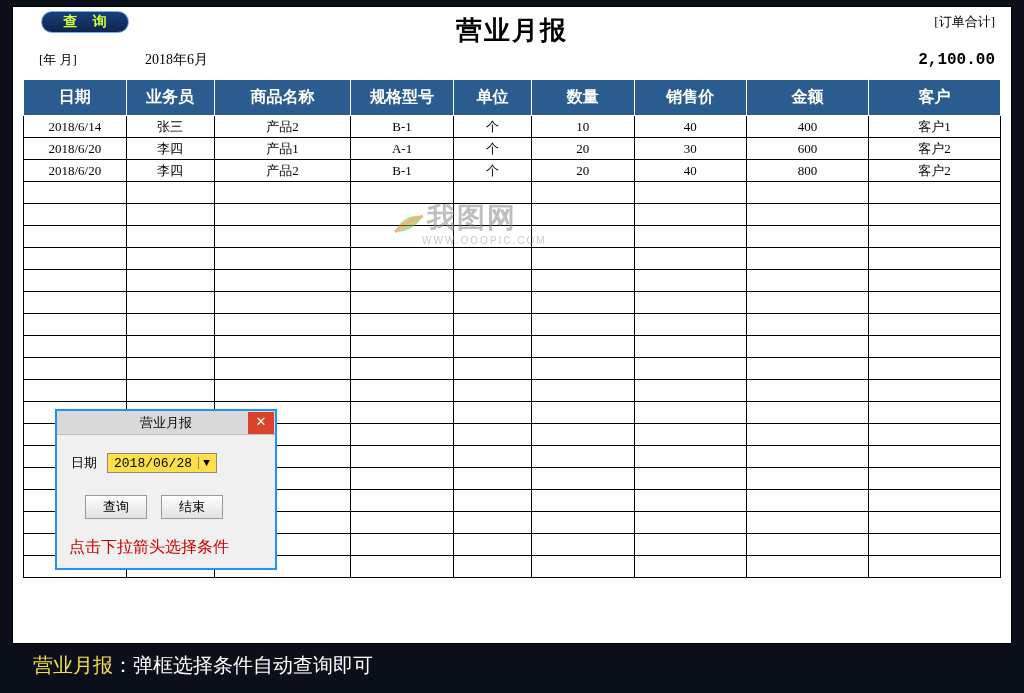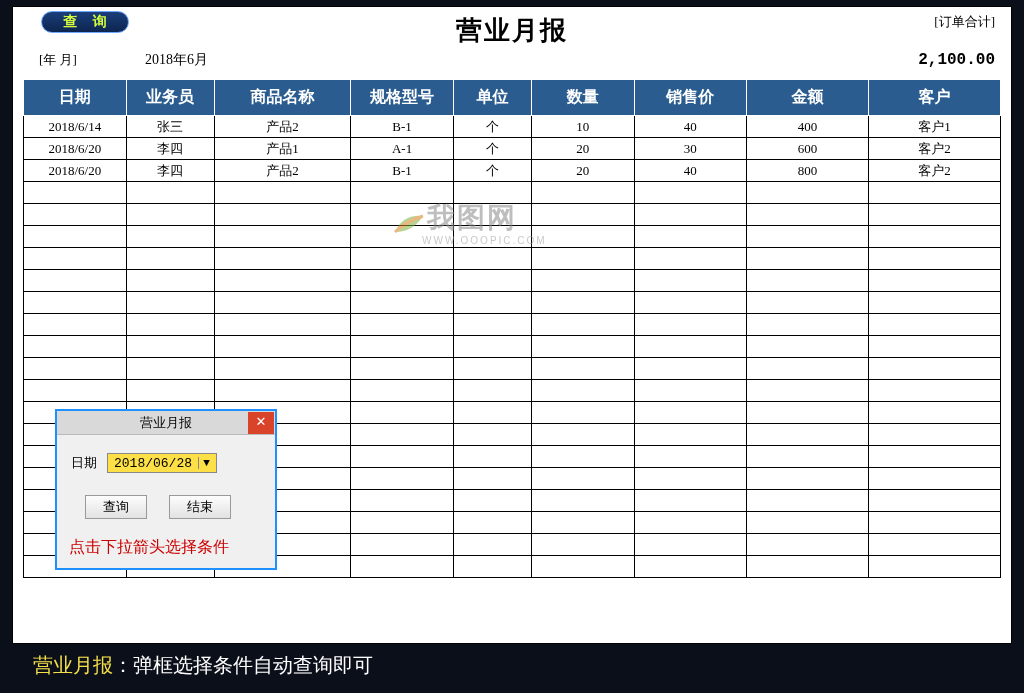--- a/index.html
+++ b/index.html
@@ -177,21 +177,21 @@
       padding: 0 2px 0 6px;
       cursor: pointer;
     }
     .date-select .caret {
       width: 16px;
       text-align: center;
       font-size: 11px;
       border-left: 1px solid #888;
       margin-left: 6px;
     }
-    .dialog-buttons { display: flex; gap: 22px; margin-left: 18px; margin-bottom: 18px;}
+    .dialog-buttons { display: flex; gap: 14px; margin-left: 18px; margin-bottom: 18px;}
     .dlg-btn {
       width: 62px;
       height: 24px;
       background: linear-gradient(#fdfdfd,#e2e2e2);
       border: 1px solid #999;
       font-size: 13px;
       cursor: pointer;
       font-family: "SimSun", serif;
     }
     .dialog-hint { color: #cc0000; font-size: 16px; margin-left: 2px; }

